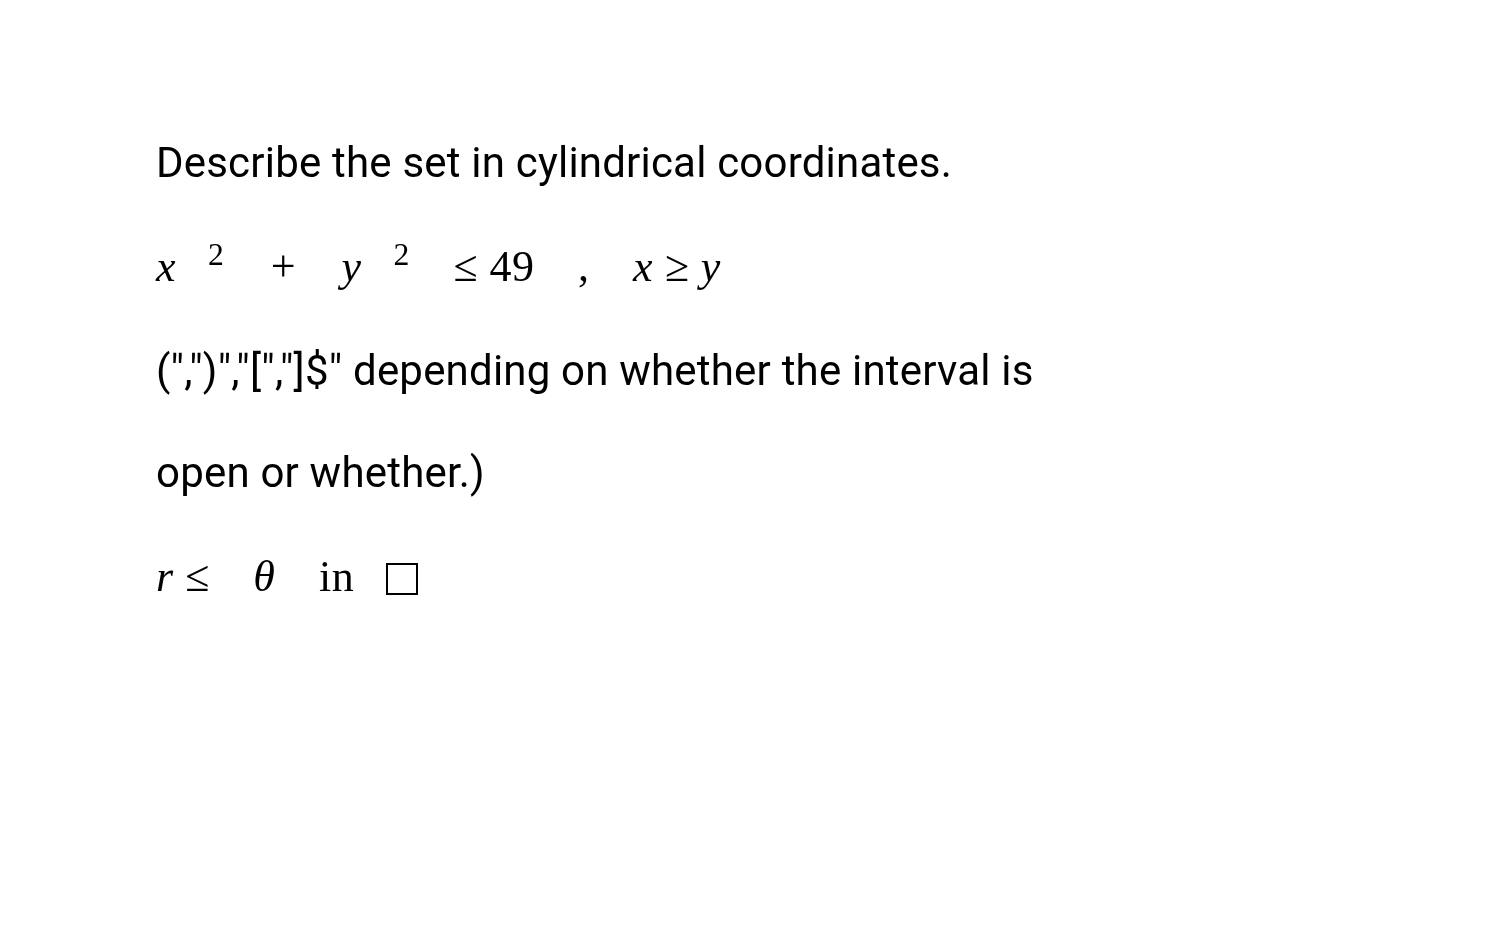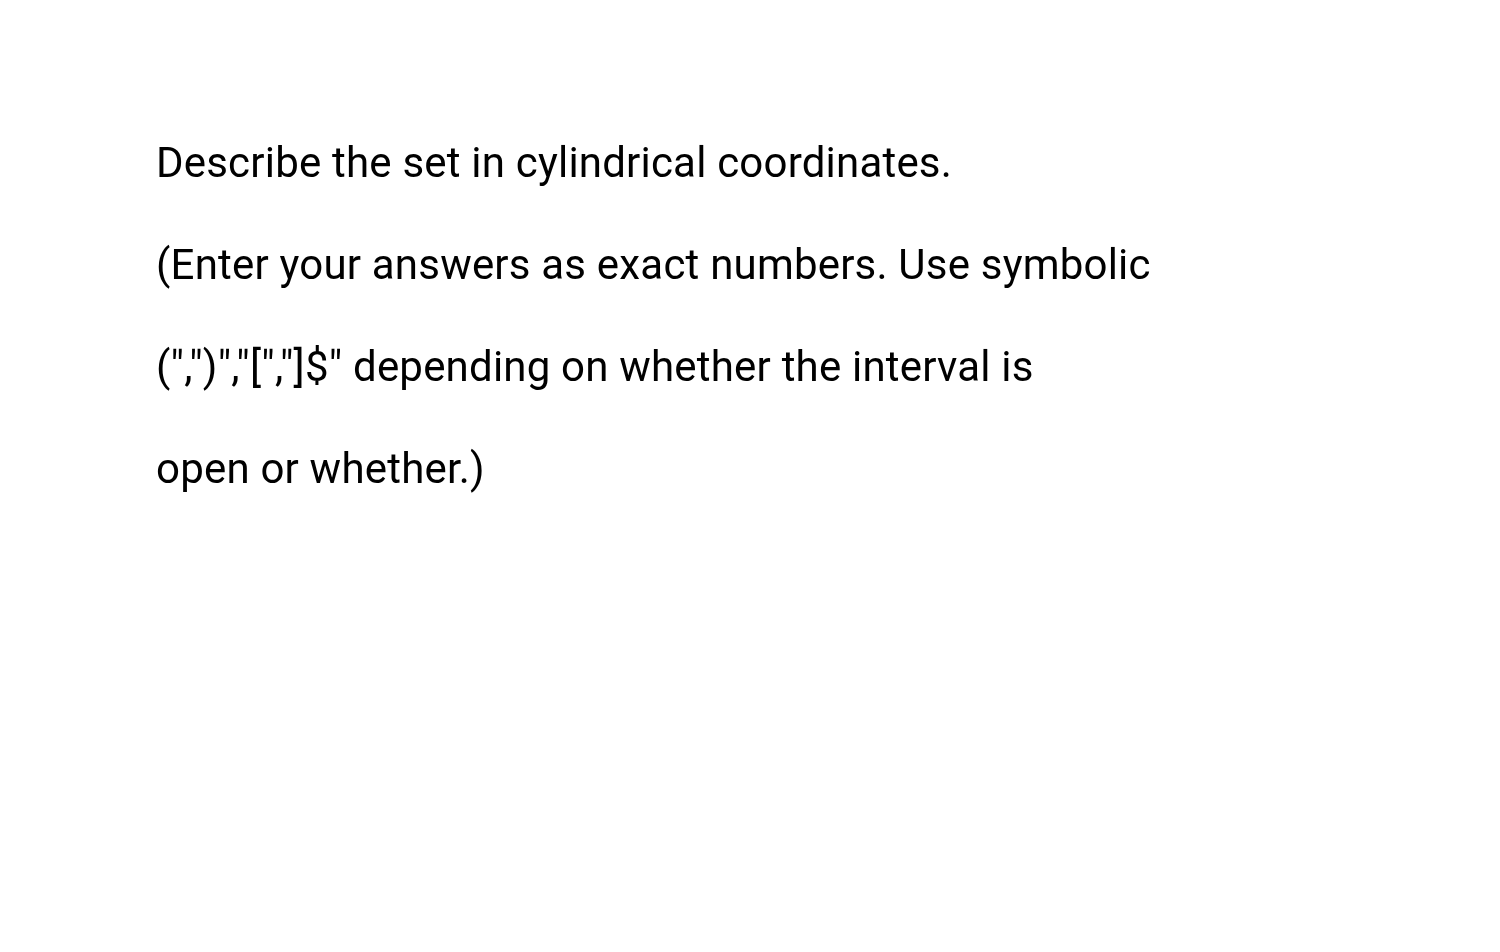--- a/index.html
+++ b/index.html
@@ -61,30 +61,33 @@
   </style>
 </head>
 <body>
 
 <div class="content">
 
   <div>
     <span>Describe the set in cylindrical coordinates.</span>
   </div>
 
+  <div class="math-line">
+    <span class="math-inline">x</span><sup>2</sup><span class="math-inline"> + </span><span class="math-inline">y</span><sup>2</sup><span class="upright"> ≤ 49</span><span class="upright"> , </span><span class="math-inline">x ≥ y</span>
+  </div>
 
-  <div>
-    <span>(Enter your answers as exact numbers. Use symbolic</span>
-  </div>
 
 
 
 
   <div>
     <span>(",")","[","]$" depending on whether the interval is</span>
   </div>
 
   <div>
     <span>open or whether.)</span>
   </div>
 
+  <div class="math-line">
+    <span class="math-inline">r ≤ </span><span class="theta">θ</span><span class="upright"> in </span><span class="answer-box"></span>
+  </div>
 
 </div>
 
 </body></html>

